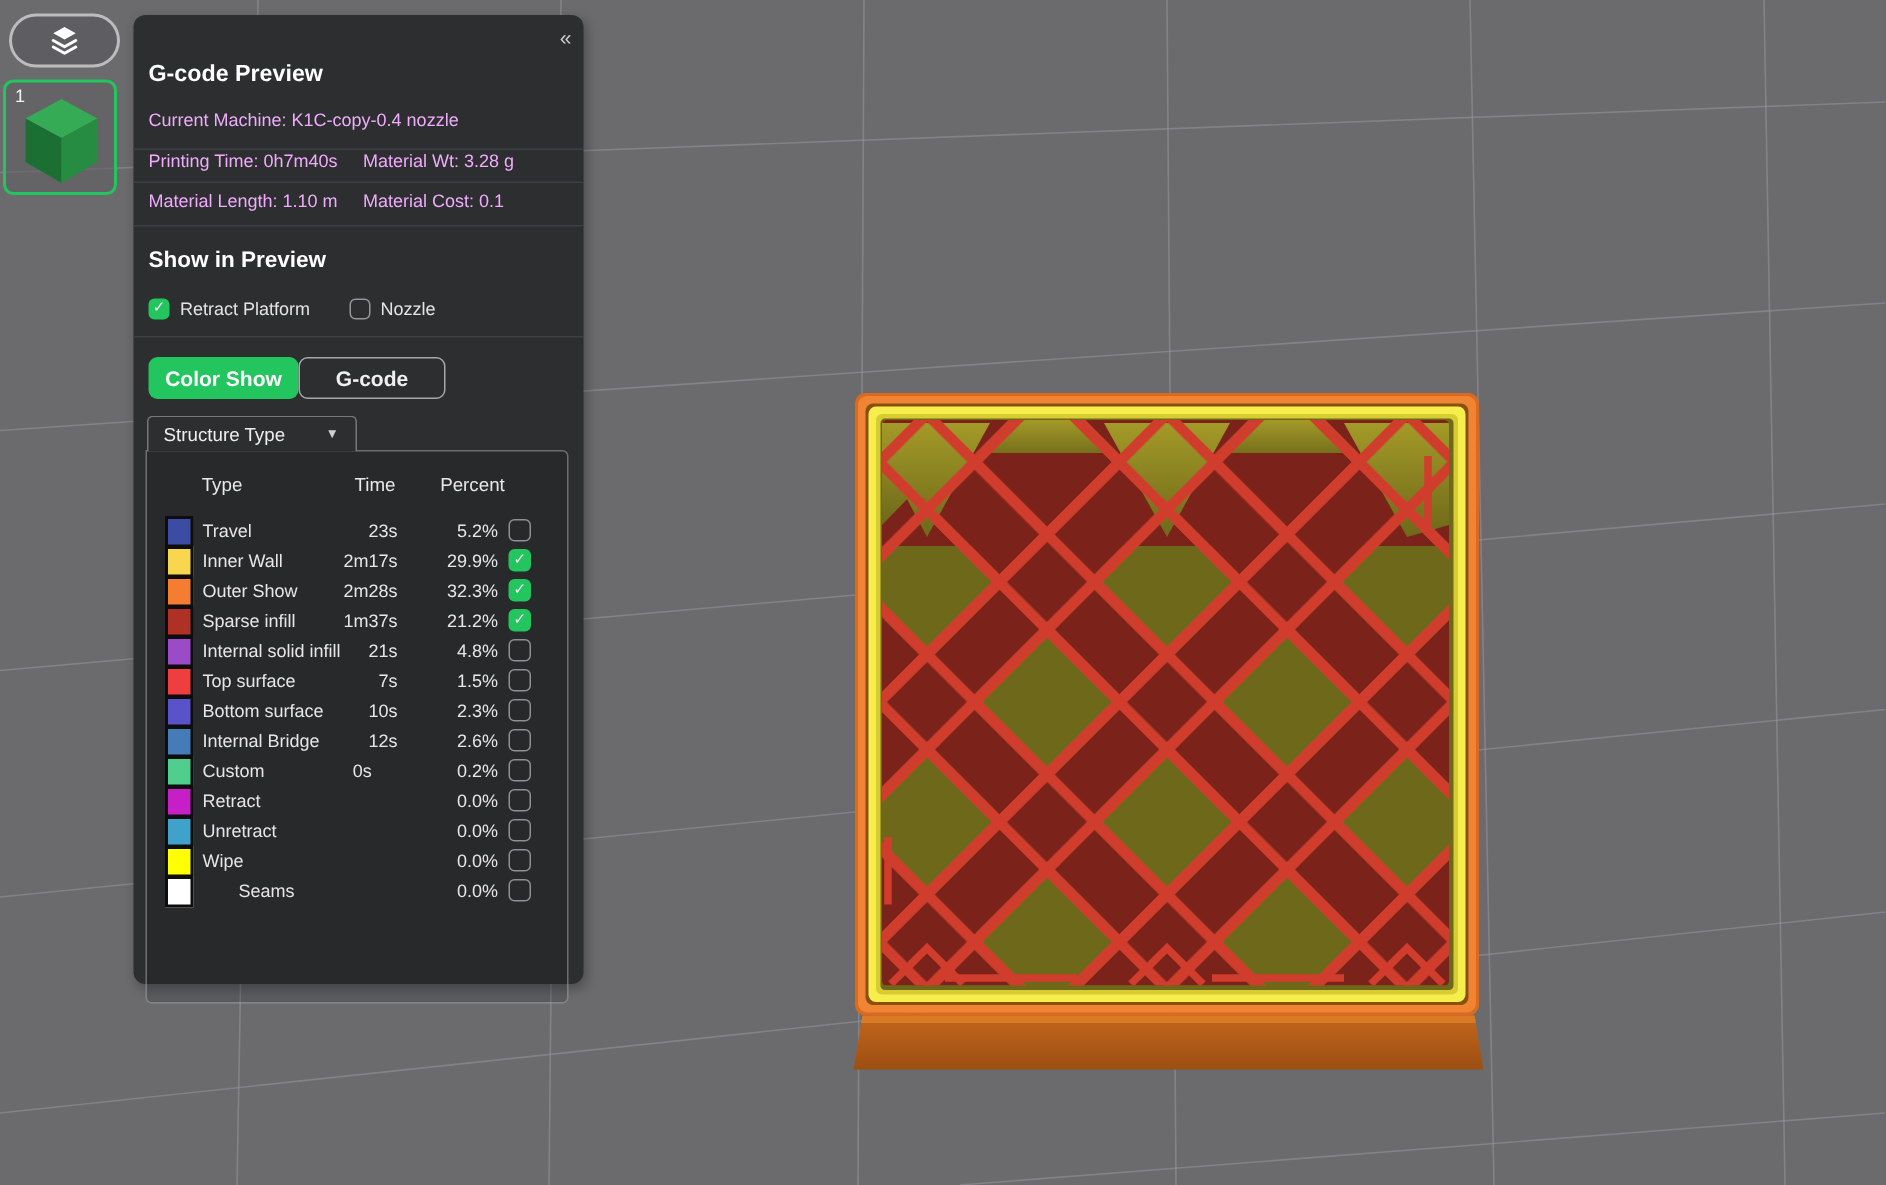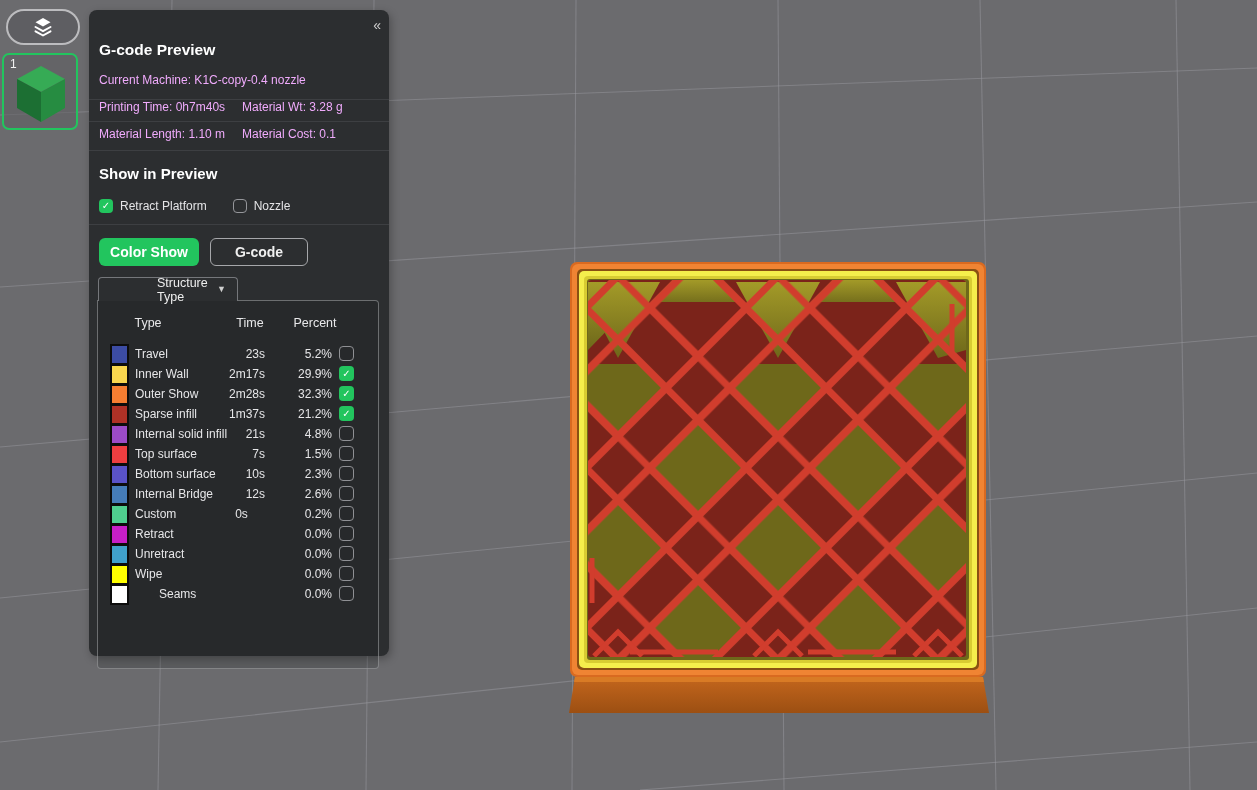--- a/index.html
+++ b/index.html
@@ -49,34 +49,34 @@
   .cb-row{position:absolute;left:10px;top:188px;height:16px;display:flex;gap:26px;}
   .cb-option{display:flex;align-items:center;gap:7px;cursor:pointer;}
   .checkbox{
     width:14px;height:14px;border-radius:4px;box-sizing:border-box;
     border:1.5px solid #95969a;background:transparent;
     display:flex;align-items:center;justify-content:center;flex:0 0 auto;
   }
   .checkbox.checked{border:none;background:var(--accent,#22c55e);}
   .checkbox .tick{color:#fff;font-size:10px;line-height:10px;font-weight:bold;}
 
-  .btn-row{position:absolute;left:10px;top:228px;display:flex;gap:11px;align-items:flex-end;}
+  .btn-row{position:absolute;left:10px;top:228px;display:flex;align-items:flex-end;}
   .btn{
     height:28px;border-radius:6px;font-size:14px;font-weight:bold;
     display:flex;align-items:center;justify-content:center;cursor:pointer;
     box-sizing:border-box;
   }
   .btn-colorshow{width:100px;background:var(--accent,#2bc84f);color:#fff;border:none;}
   .btn-gcode{width:98px;background:transparent;color:#f0f0f0;border:1px solid #a6a7aa;}
 
   .dropdown{
     position:absolute;left:9px;top:267px;width:140px;height:24px;z-index:2;
     border:1px solid #75777b;border-bottom:none;border-radius:4px 4px 0 0;
     background:#2c2e30;box-sizing:border-box;cursor:pointer;
-    display:flex;align-items:center;padding-left:48px;
+    display:flex;align-items:center;
   }
   .dropdown .dd-label{margin-left:10px;font-size:12.5px;color:#eee;}
   .dropdown .dd-caret{position:absolute;right:11px;top:6px;color:#cfcfcf;font-size:9px;}
 
   .legend{
     position:absolute;left:8px;top:290px;width:282px;height:369px;
     border:1px solid rgba(165,167,170,.55);border-radius:0 4px 4px 4px;
     background:rgba(18,20,22,.18);box-sizing:border-box;
   }
   .legend .hdr{position:absolute;top:15px;font-size:12.5px;color:#e8e8ea;text-align:center;}

